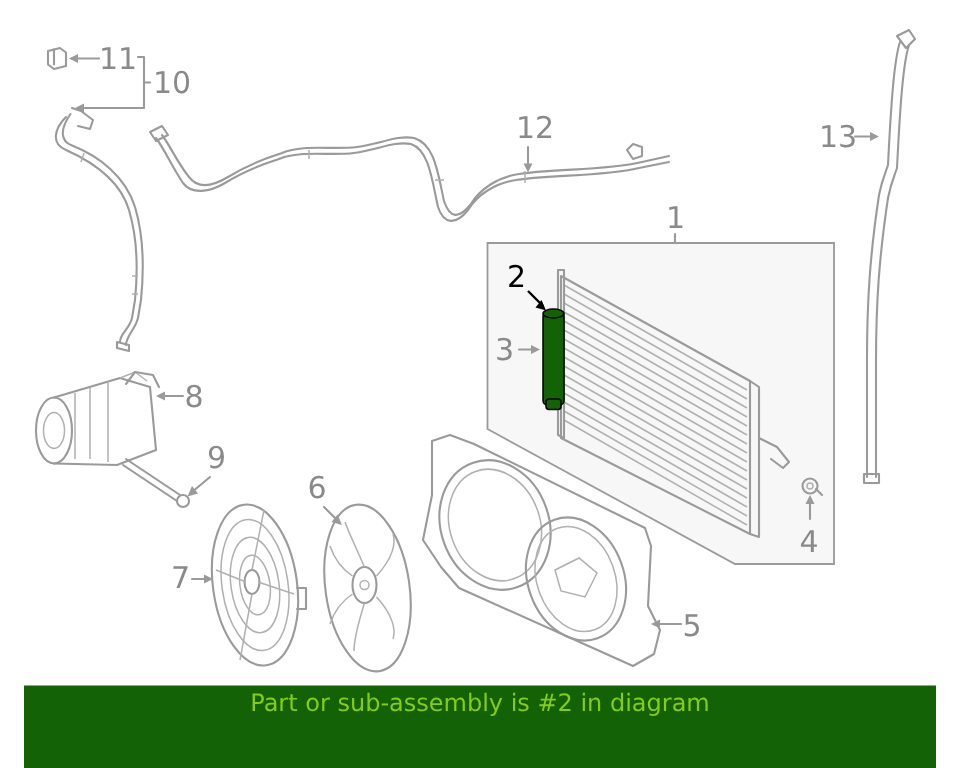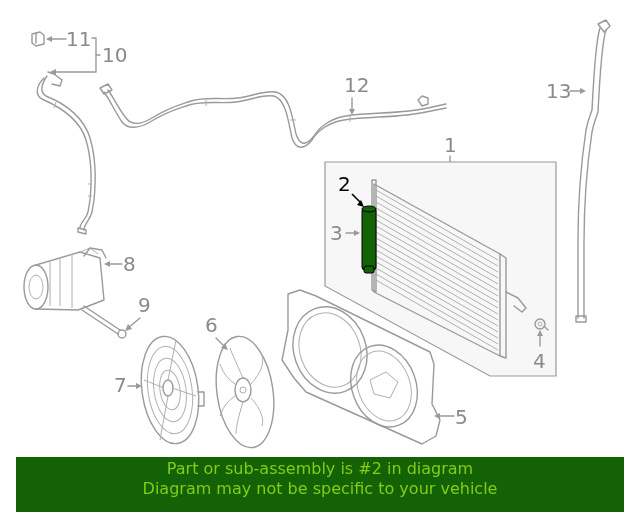--- a/index.html
+++ b/index.html
@@ -176,14 +176,13 @@
   </g>
   <g>
     <text class="callout" x="138" y="312">9</text>
     <path class="ln" d="M140 318 L128 328"></path>
     <path d="M125 331 l3 -7 l4 5 z" fill="#9a9a9a"></path>
   </g>
 </svg>
 
 <div class="banner">
   <div>Part or sub-assembly is #2 in diagram</div>
-  <div>Diagram may not be specific to your vehicle</div>
 </div>
 
 </body></html>

